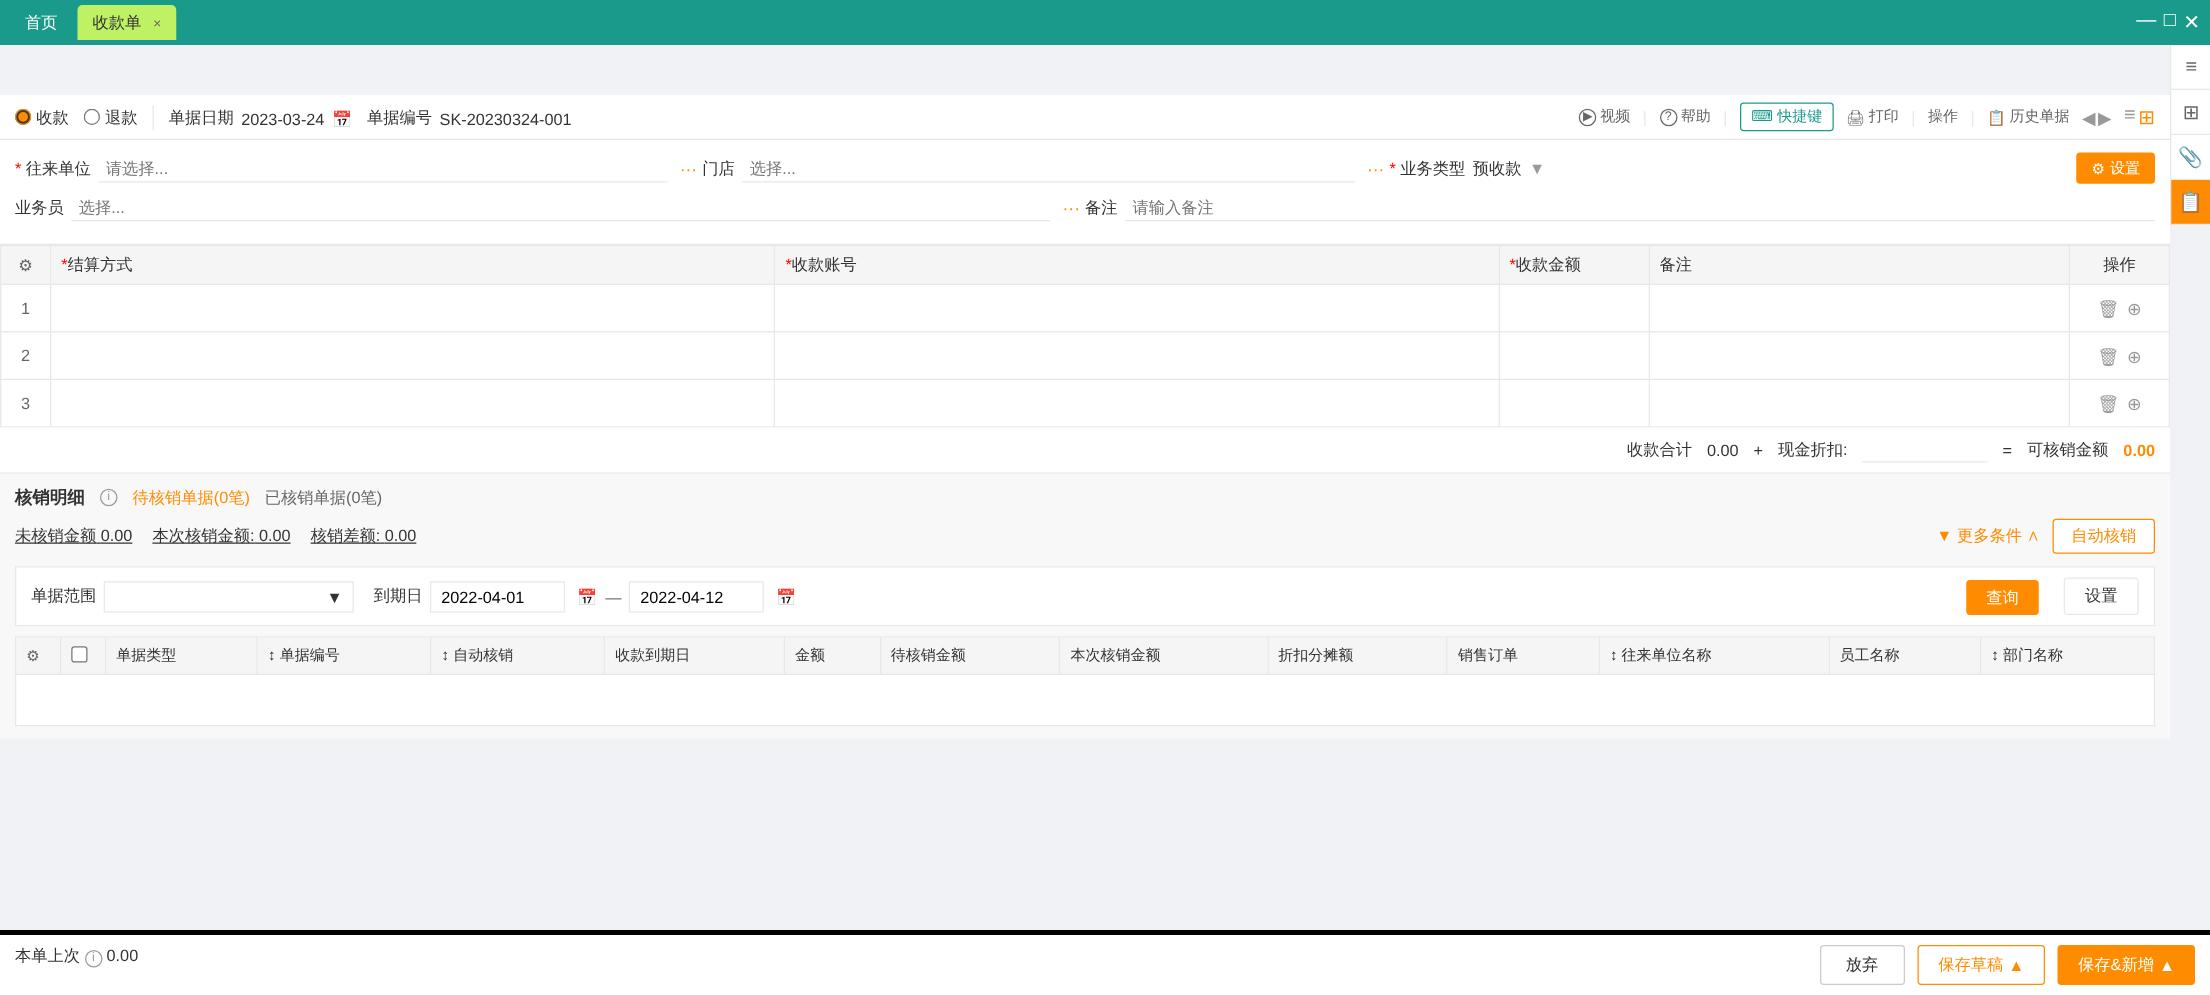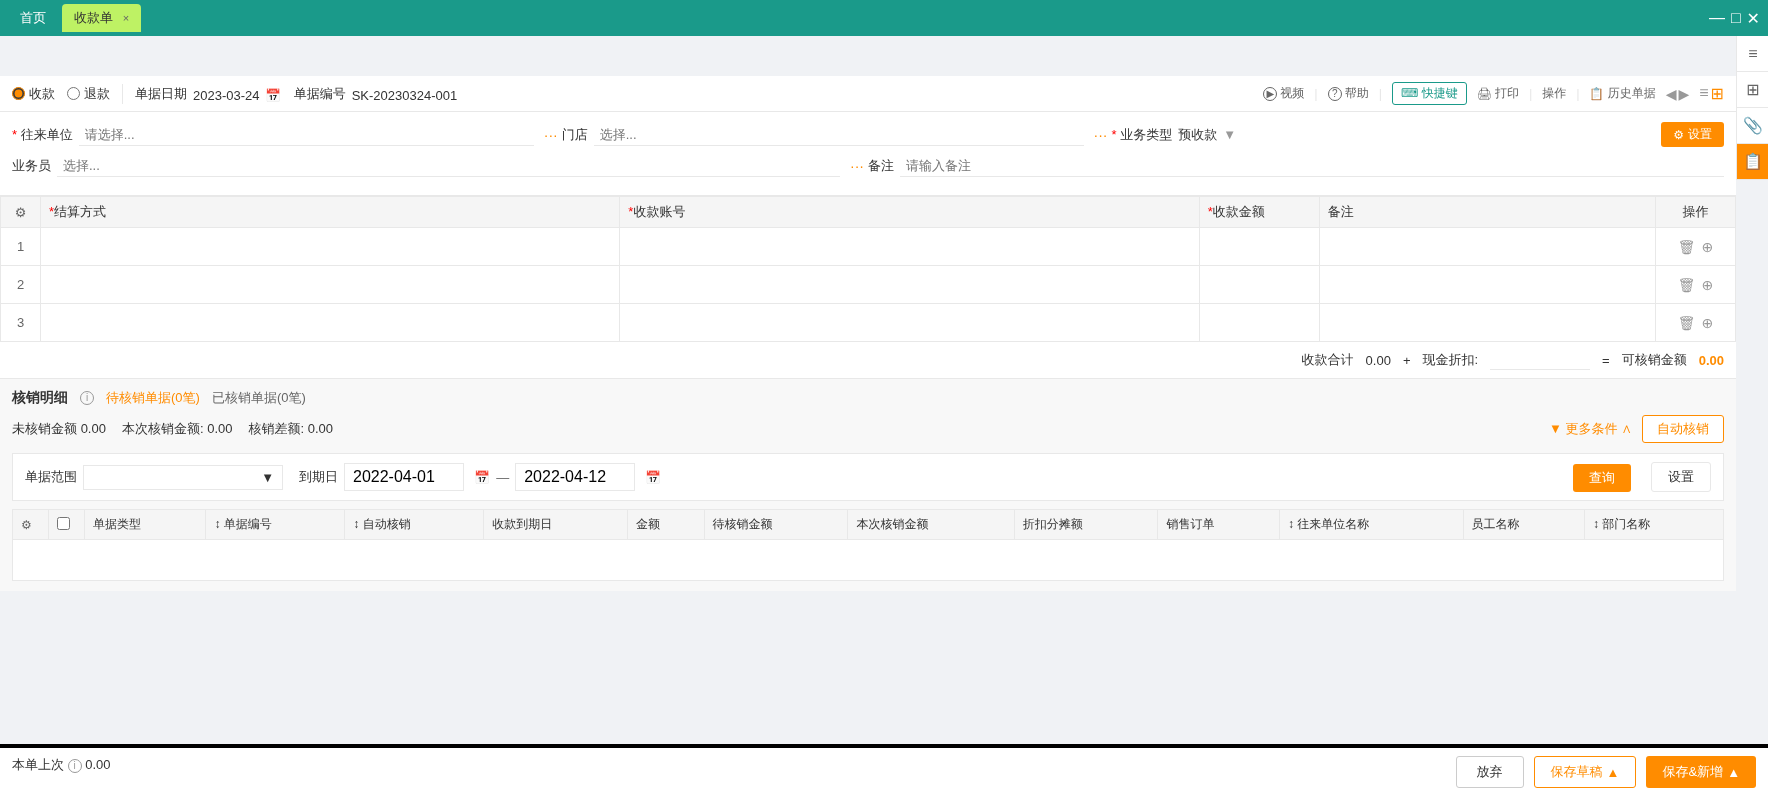--- a/index.html
+++ b/index.html
@@ -106,37 +106,37 @@
 
     
     .writeoff-section { background: #f8f8f8; padding: 10px 12px; }
     .writeoff-header { display: flex; align-items: center; gap: 12px; margin-bottom: 8px; }
     .section-title { font-size: 14px; font-weight: bold; color: #333; }
     .info-icon { display: inline-block; width: 14px; height: 14px; border: 1px solid #999; border-radius: 50%; text-align: center; line-height: 12px; font-size: 10px; color: #999; cursor: pointer; }
     .pending-link { color: #ff8c00; font-size: 13px; cursor: pointer; }
     .completed-link { color: #666; font-size: 13px; cursor: pointer; }
 
     .writeoff-stats { display: flex; align-items: center; gap: 16px; margin-bottom: 10px; }
-    .stat-item { font-size: 13px; color: #333; }
+    .stat-item { font-size: 13px; color: #333; text-decoration: underline; }
     .stat-value { color: #333; }
     .filter-link { color: #ff8c00; font-size: 13px; cursor: pointer; }
     .auto-btn {
       background: #fff; border: 1px solid #ff8c00; color: #ff8c00;
       padding: 4px 14px; border-radius: 3px; cursor: pointer; font-size: 13px;
     }
     .filter-field { display: flex; align-items: center; gap: 6px; justify-content: flex-end; }
     .filter-field label { font-size: 13px; color: #333; white-space: nowrap; }
     .filter-select {
       border: 1px solid #e8e8e8; padding: 4px 8px; font-size: 13px;
       min-width: 200px; cursor: pointer; display: flex; align-items: center; justify-content: space-between;
       background: #fff;
     }
     .filter-input {
-      border: 1px solid #e8e8e8; padding: 4px 8px; font-size: 16px;
-      width: 120px; outline: none;
+      border: 1px solid #e8e8e8; padding: 4px 8px; font-size: 13px;
+      width: 108px; outline: none;
     }
     .dash { color: #666; }
     .cal-icon { color: #666; cursor: pointer; margin-left: 4px; }
     .query-btn {
       background: #ff8c00; color: #fff; border: none;
       padding: 5px 16px; border-radius: 3px; cursor: pointer; font-size: 13px;
     }
     .settings-btn2 {
       background: #fff; border: 1px solid #e8e8e8; color: #333;
       padding: 5px 16px; border-radius: 3px; cursor: pointer; font-size: 13px;

